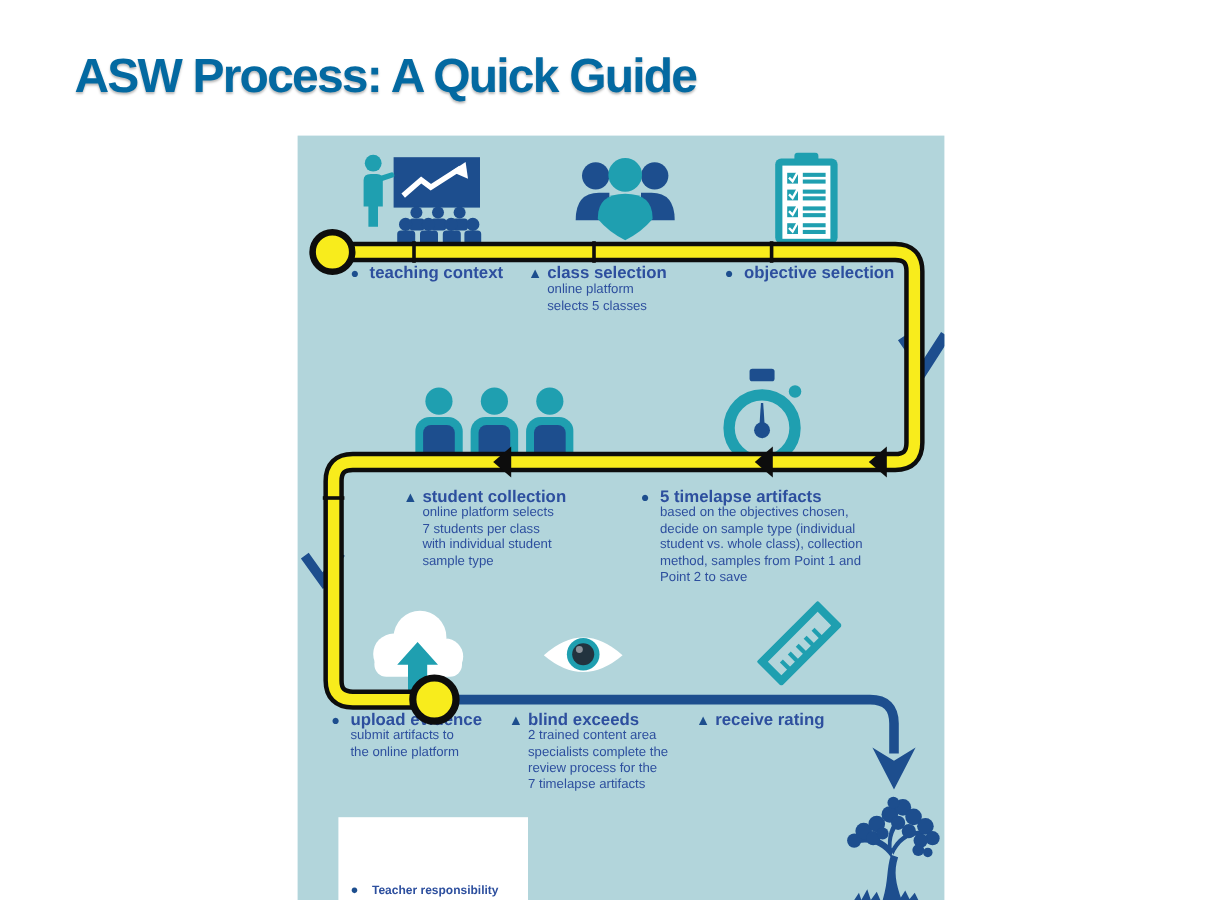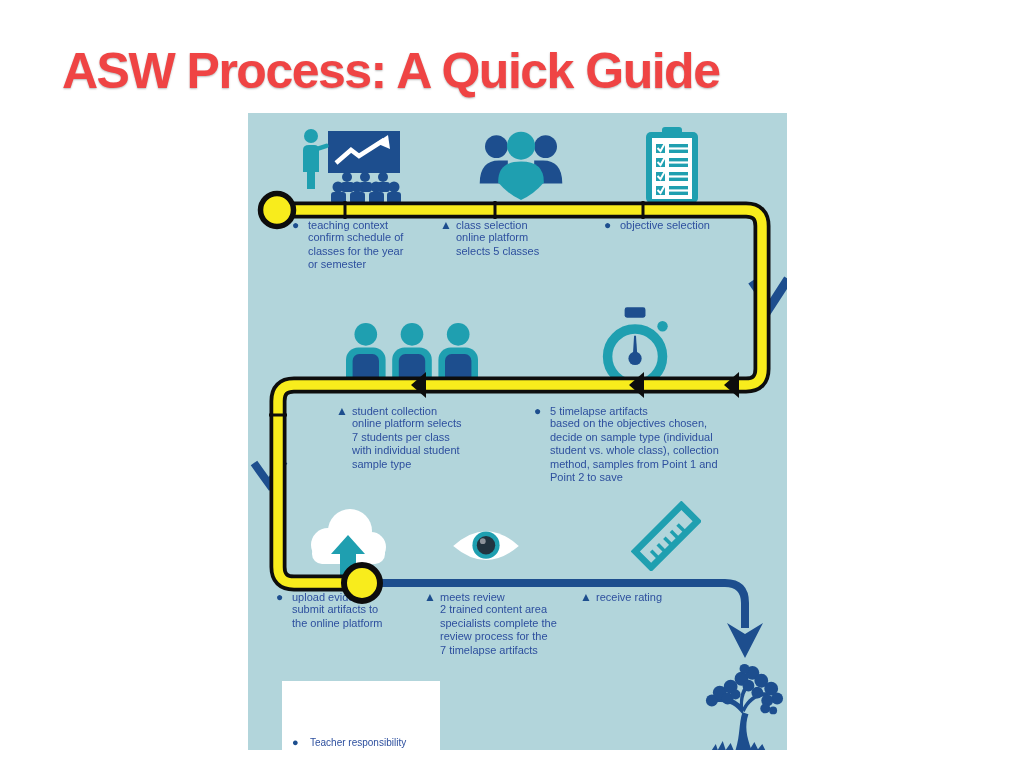--- a/index.html
+++ b/index.html
@@ -1,32 +1,32 @@
 <!DOCTYPE html>
 <html><head>
 <meta charset="utf-8">
 <style>
   html,body{margin:0;padding:0;width:1024px;height:768px;background:#ffffff;overflow:hidden;
     font-family:"Liberation Sans",sans-serif;}
   .stage{position:relative;width:1024px;height:768px;background:#ffffff;}
-  .slide-title{position:absolute;left:62px;top:42px;font-size:50px;font-weight:bold;color:#ef4444;
+  .slide-title{position:absolute;left:62px;top:42px;font-size:40px;font-weight:bold;color:#0369a1;
     letter-spacing:-1.5px;text-shadow:0 1px 2px rgba(0,0,0,.28);white-space:nowrap;}
   .panel{position:absolute;left:248px;top:113px;width:539px;height:637px;background:#b2d5db;}
   .icon{position:absolute;}
   .flow{position:absolute;left:0;top:0;width:539px;height:637px;z-index:5;pointer-events:none;}
   .step{position:absolute;z-index:2;color:#2d4f9e;}
   .step-head{display:flex;align-items:baseline;gap:5px;}
   .marker{font-size:12px;line-height:12px;color:#1d4e8e;width:11px;flex:0 0 11px;}
-  .step-title{font-size:11px;font-weight:normal;white-space:nowrap;}
+  .step-title{font-size:14px;font-weight:bold;white-space:nowrap;}
   .step-desc{margin-left:16px;font-size:11px;line-height:13.5px;white-space:pre-line;}
   .legend{position:absolute;left:34px;top:568px;width:158px;background:#ffffff;z-index:2;
     padding:8px 8px 7px 10px;box-sizing:border-box;}
   .legend-row{display:flex;align-items:baseline;gap:6px;color:#2d4f9e;margin:2px 0;}
   .legend-row .marker{font-size:11px;width:12px;flex:0 0 12px;}
-  .legend-label{font-size:10px;font-weight:normal;white-space:nowrap;margin-top:46px;}
+  .legend-label{font-size:10px;font-weight:bold;white-space:nowrap;margin-top:46px;}
 </style>
 </head>
 <body>
 
 <div class="stage">
 
   <div class="slide-title">ASW Process: A Quick Guide</div>
 
   <div class="panel">
 
@@ -176,23 +176,20 @@
         <circle cx="76" cy="60" r="4"></circle>
         <path d="M20,100 l5,-9 3,9 z M28,100 l5,-7 3,7 z M52,100 l5,-8 4,8 z M60,100 l5,-6 3,6 z M14,100 l4,-6 2,6 z"></path>
       </g>
     </svg>
 
     <div class="step" style="left:44px;top:106px">
       <div class="step-head">
         <span class="marker">●</span>
         <span class="step-title">teaching context</span>
       </div>
-      <div class="step-desc">confirm schedule of
-classes for the year
-or semester</div>
     </div>
 
     <div class="step" style="left:192px;top:106px">
       <div class="step-head">
         <span class="marker">▲</span>
         <span class="step-title">class selection</span>
       </div>
       <div class="step-desc">online platform
 selects 5 classes</div>
     </div>
@@ -232,21 +229,21 @@
         <span class="marker">●</span>
         <span class="step-title">upload evidence</span>
       </div>
       <div class="step-desc">submit artifacts to
 the online platform</div>
     </div>
 
     <div class="step" style="left:176px;top:478px">
       <div class="step-head">
         <span class="marker">▲</span>
-        <span class="step-title">meets review</span>
+        <span class="step-title">blind exceeds</span>
       </div>
       <div class="step-desc">2 trained content area
 specialists complete the
 review process for the
 7 timelapse artifacts</div>
     </div>
 
     <div class="step" style="left:332px;top:478px">
       <div class="step-head">
         <span class="marker">▲</span>

